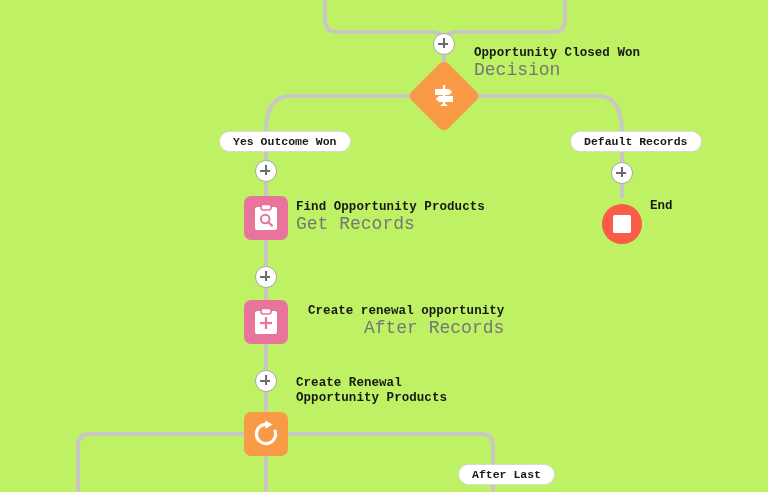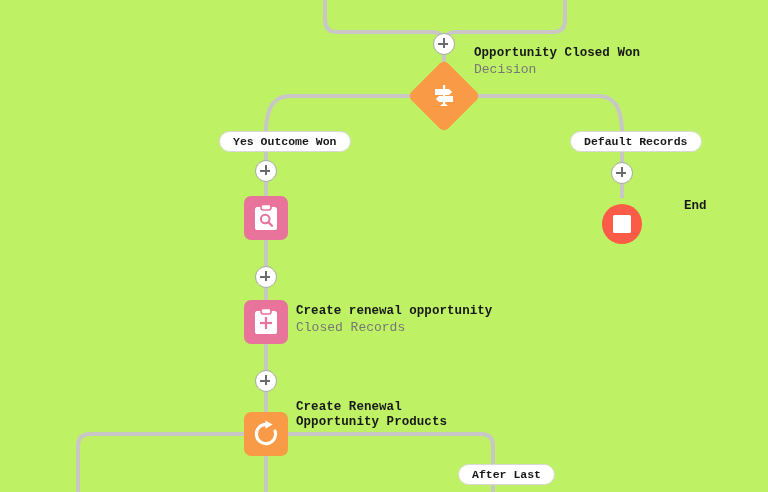--- a/index.html
+++ b/index.html
@@ -123,21 +123,21 @@
   }
   .node-text.wrapped { white-space: normal; width: 170px; }
   .node-label {
     font-size: 12.5px;
     font-weight: bold;
     color: #181818;
     line-height: 15px;
     letter-spacing: 0.05px;
   }
   .node-sublabel {
-    font-size: 13px;
+    font-size: 18px;
     color: #767676;
     line-height: 16px;
     margin-top: 1px;
   }
   .end-label {
     font-size: 12.5px;
     font-weight: bold;
     color: #181818;
   }
 </style>
@@ -199,56 +199,60 @@
   <div class="node" style="left:244px; top:196px;">
     <div class="node-icon pink">
       <svg width="26" height="28" viewBox="0 0 26 28" xmlns="http://www.w3.org/2000/svg">
         <rect x="2" y="3" width="22" height="23" rx="2.6" fill="#ffffff"></rect>
         <rect x="8" y="0.5" width="10" height="5.5" rx="2.2" fill="#ffffff" stroke="#e8739b" stroke-width="1.6"></rect>
         <circle cx="12.2" cy="15" r="4.3" fill="none" stroke="#e8739b" stroke-width="2.1"></circle>
         <line x1="15.4" y1="18.2" x2="19" y2="21.8" stroke="#e8739b" stroke-width="2.3" stroke-linecap="round"></line>
       </svg>
     </div>
   </div>
+  <div class="node-text" style="left:296px; top:200px;">
+    <div class="node-label">Find Opportunity Products</div>
+    <div class="node-sublabel">Get Records</div>
+  </div>
 
   <div class="node" style="left:244px; top:300px;">
     <div class="node-icon pink">
       <svg width="26" height="28" viewBox="0 0 26 28" xmlns="http://www.w3.org/2000/svg">
         <rect x="2" y="3" width="22" height="23" rx="2.6" fill="#ffffff"></rect>
         <rect x="8" y="0.5" width="10" height="5.5" rx="2.2" fill="#ffffff" stroke="#e8739b" stroke-width="1.6"></rect>
         <rect x="11.9" y="9" width="2.2" height="12" fill="#e8739b"></rect>
         <rect x="7" y="13.9" width="12" height="2.2" fill="#e8739b"></rect>
       </svg>
     </div>
   </div>
-  <div class="node-text" style="left:296px; top:304px;">
+  <div class="node-text" style="left:308px; top:304px;text-align:right;">
     <div class="node-label">Create renewal opportunity</div>
-    <div class="node-sublabel">Closed Records</div>
+    <div class="node-sublabel">After Records</div>
   </div>
 
   <div class="node" style="left:244px; top:412px;">
     <div class="node-icon orange">
       <svg width="28" height="28" viewBox="0 0 28 28" xmlns="http://www.w3.org/2000/svg">
         <path d="M14 4.4 a9.6 9.6 0 1 0 9.1 6.6" fill="none" stroke="#ffffff" stroke-width="3.1" stroke-linecap="round"></path>
         <path d="M13.4 0.6 L20.6 4.6 L13.4 8.8 Z" fill="#ffffff"></path>
       </svg>
     </div>
   </div>
-  <div class="node-text wrapped" style="left:296px; top:376px;margin-top:24px;">
+  <div class="node-text wrapped" style="left:296px; top:376px;">
     <div class="node-label">Create Renewal Opportunity Products</div>
   </div>
 
   <div class="node" style="left:602px; top:204px;">
     <div class="node-icon endnode">
       <svg width="18" height="18" viewBox="0 0 18 18" xmlns="http://www.w3.org/2000/svg">
         <rect x="0" y="0" width="18" height="18" rx="1.6" fill="#ffffff"></rect>
       </svg>
     </div>
   </div>
-  <div class="node-text" style="left:684px; top:199px;text-align:right;">
+  <div class="node-text" style="left:650px; top:199px;text-align:right;">
     <div class="end-label">End</div>
   </div>
 
   <div class="pill" style="left:219px; top:131px;">Yes Outcome Won</div>
 
   <div class="pill" style="left:570px; top:131px;">Default Records</div>
 
 
   <div class="pill" style="left:458px; top:464px;text-align:center;">After Last</div>
 

